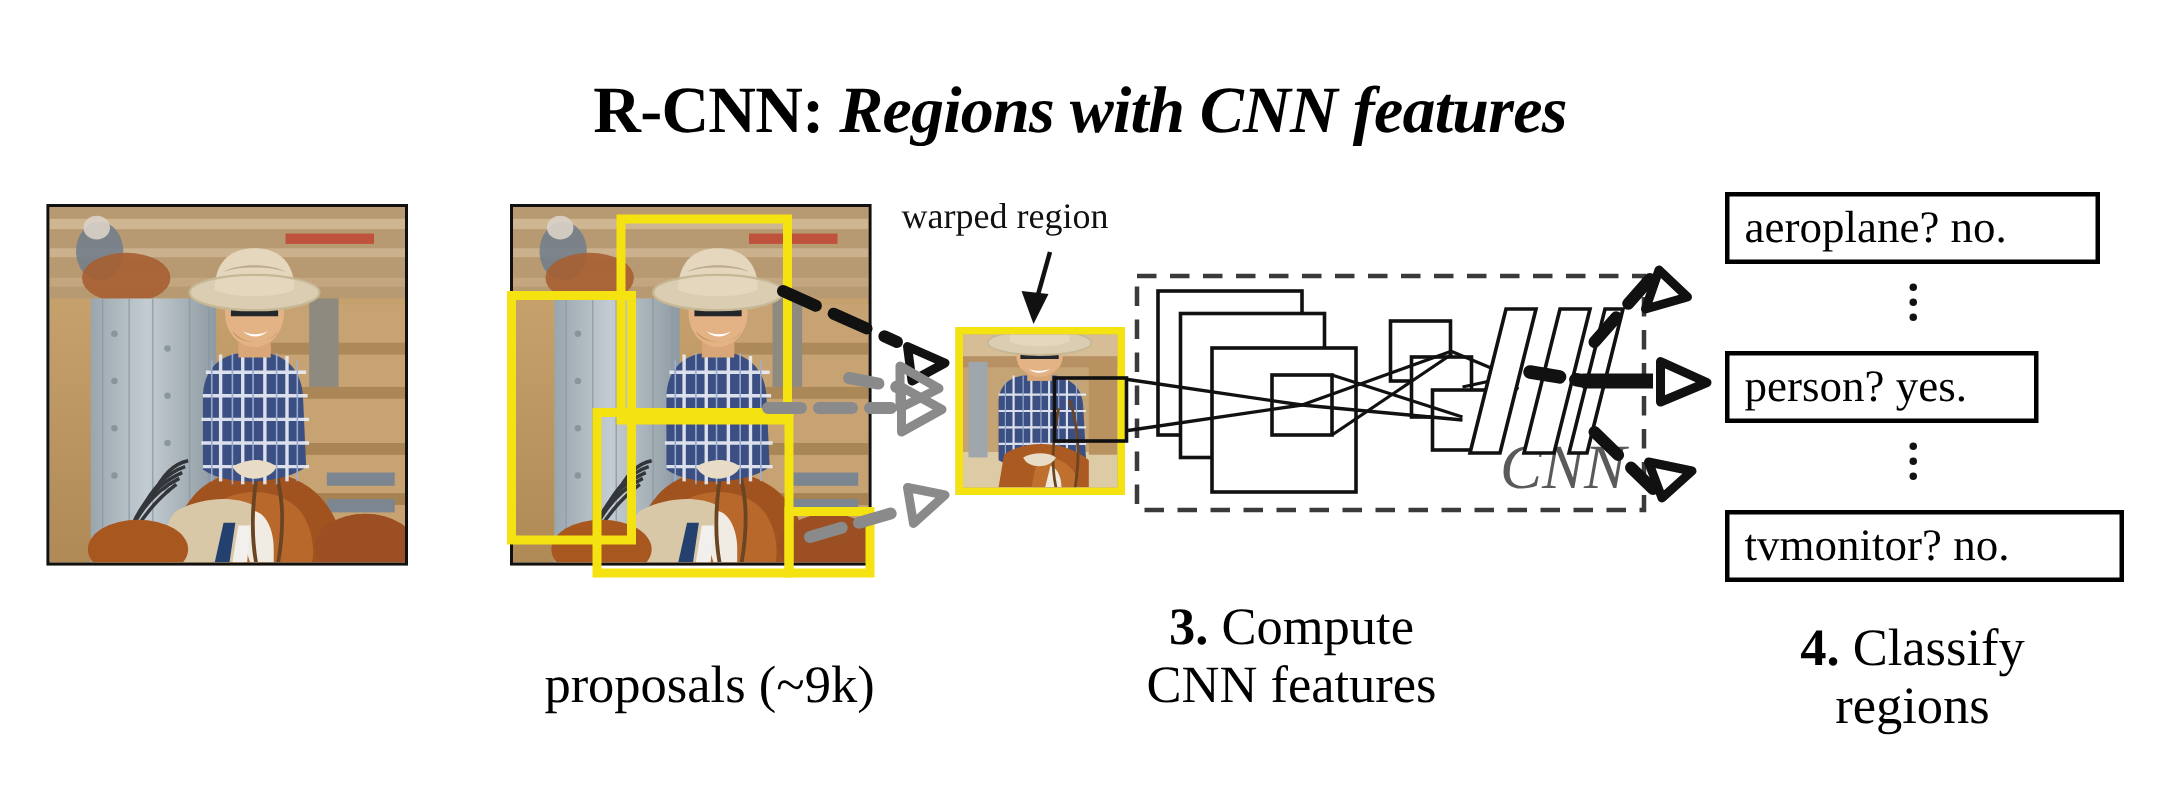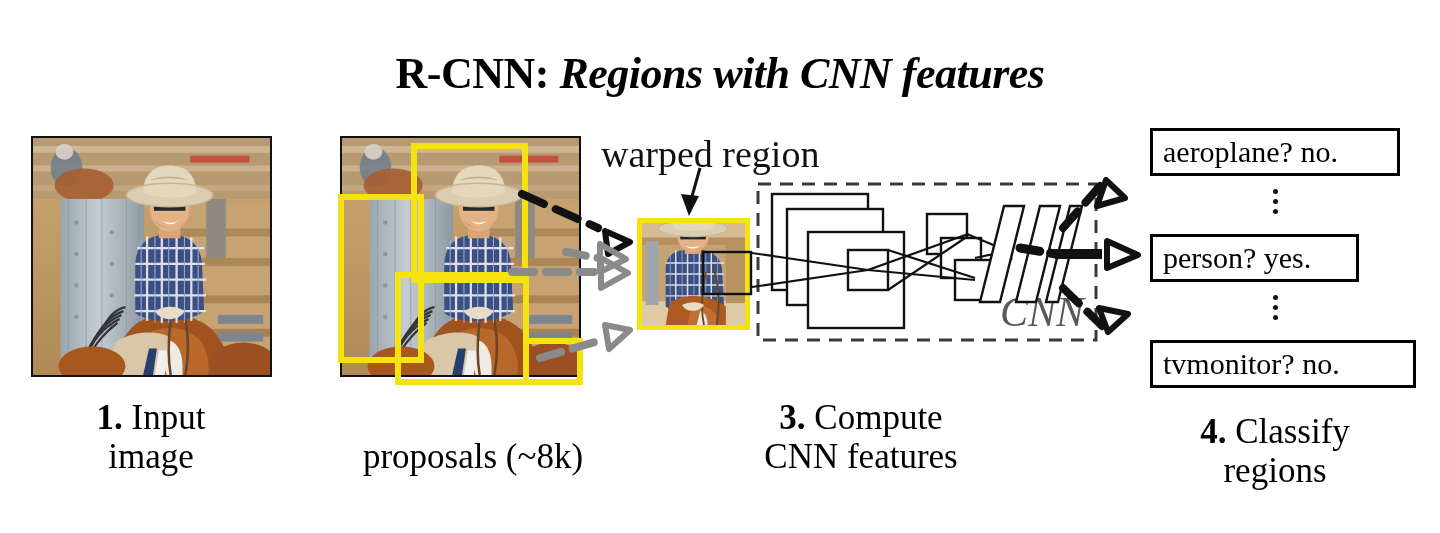--- a/index.html
+++ b/index.html
@@ -21,21 +21,21 @@
 
   
   .caption{
     position:absolute;text-align:center;font-family:"Liberation Serif",serif;
     font-size:35px;line-height:1.12;color:#000;
   }
   .caption b{font-weight:bold;}
 
   
   .warp-label{
-    position:absolute;font-family:"Liberation Serif",serif;font-size:38px;
+    position:absolute;font-family:"Liberation Serif",serif;font-size:24px;
     color:#111;white-space:nowrap;
   }
 
   
   .cnn-label{
     position:absolute;font-family:"Liberation Serif",serif;font-size:42px;
     color:#5a5a5a;white-space:nowrap;letter-spacing:0px;font-style:italic;
   }
 
   
@@ -184,24 +184,20 @@
       <ellipse cx="139" cy="58" rx="44" ry="12" fill="#dbcdb2"></ellipse>
       <path d="M112 56 C 112 36 124 28 139 28 C 154 28 166 36 166 56 C 155 62 123 62 112 56 Z" fill="#e4d7bd"></path>
       <path d="M118 44 C 128 38 150 38 160 44 C 150 40 128 40 118 44 Z" fill="#bcab8c"></path>
       <ellipse cx="139" cy="58" rx="44" ry="12" fill="none" stroke="#c6b795" stroke-width="1.5"></ellipse>
 
       <ellipse cx="214" cy="230" rx="34" ry="22" fill="#9c4f22"></ellipse>
       <ellipse cx="60" cy="232" rx="34" ry="20" fill="#a8571f"></ellipse>
     </svg>
   </div>
 
-  <div class="caption" style="left:10px;top:398px;width:282px;">
-    <span><b>1.</b><span> Input</span></span><br>
-    <span>image</span>
-  </div>
 
   <div class="photo" style="left:340px;top:136px;width:241px;height:241px;">
     <svg viewBox="0 0 241 241" preserveAspectRatio="none">
       <rect x="0" y="0" width="241" height="241" fill="url(#woodg)"></rect>
       <rect x="0" y="0" width="241" height="62" fill="#b89a72"></rect>
       <rect x="0" y="8" width="241" height="7" fill="#d8c2a1" opacity="0.7"></rect>
       <rect x="0" y="28" width="241" height="6" fill="#d8c2a1" opacity="0.6"></rect>
       <rect x="0" y="48" width="241" height="6" fill="#c8ab85" opacity="0.7"></rect>
       <ellipse cx="34" cy="30" rx="16" ry="20" fill="#6f7d8c" opacity="0.85"></ellipse>
       <ellipse cx="32" cy="14" rx="9" ry="8" fill="#d9d2c8" opacity="0.9"></ellipse>
@@ -297,21 +293,21 @@
     </svg>
   </div>
 
   <div class="ybox" style="left:411px;top:143px;width:117px;height:140px;"></div>
   <div class="ybox" style="left:338px;top:194px;width:86px;height:169px;"></div>
   <div class="ybox" style="left:395px;top:272px;width:134px;height:113px;"></div>
   <div class="ybox" style="left:523px;top:338px;width:60px;height:47px;"></div>
 
   <div class="caption" style="left:288px;top:398px;width:370px;">
     <br>
-    <span>proposals (~8k)</span>
+    <span>proposals (~9k)</span>
   </div>
 
   <div class="warp-label" style="left:601px;top:132px;">warped region</div>
 
   <div class="photo" style="left:637px;top:218px;width:113px;height:112px;border:5px solid #f5e211;">
     <svg viewBox="0 0 113 112" preserveAspectRatio="none">
       <rect x="0" y="0" width="113" height="112" fill="#c4a375"></rect>
       <rect x="0" y="0" width="113" height="16" fill="#d6bd96"></rect>
       <rect x="0" y="16" width="113" height="8" fill="#b79063"></rect>
       <rect x="0" y="86" width="113" height="26" fill="#ddcba6"></rect>

